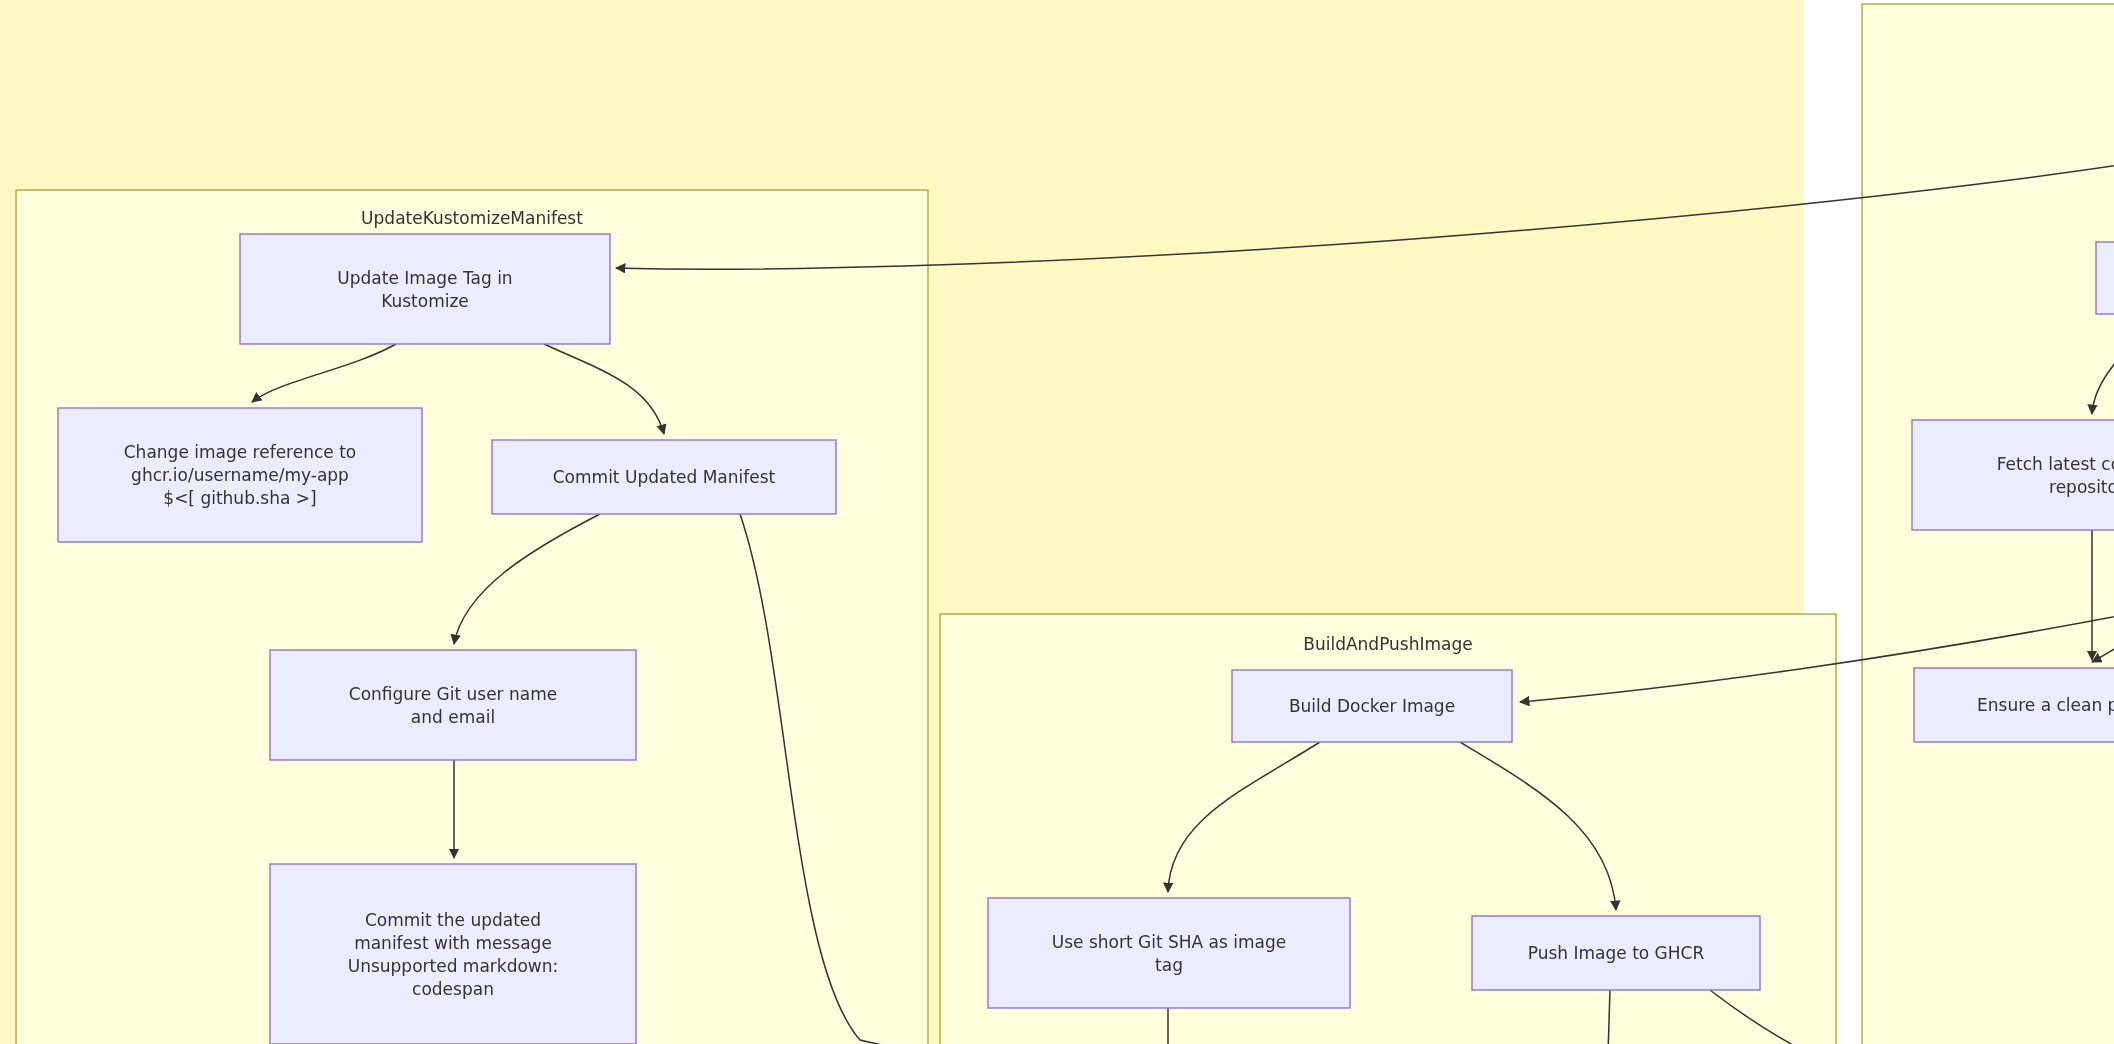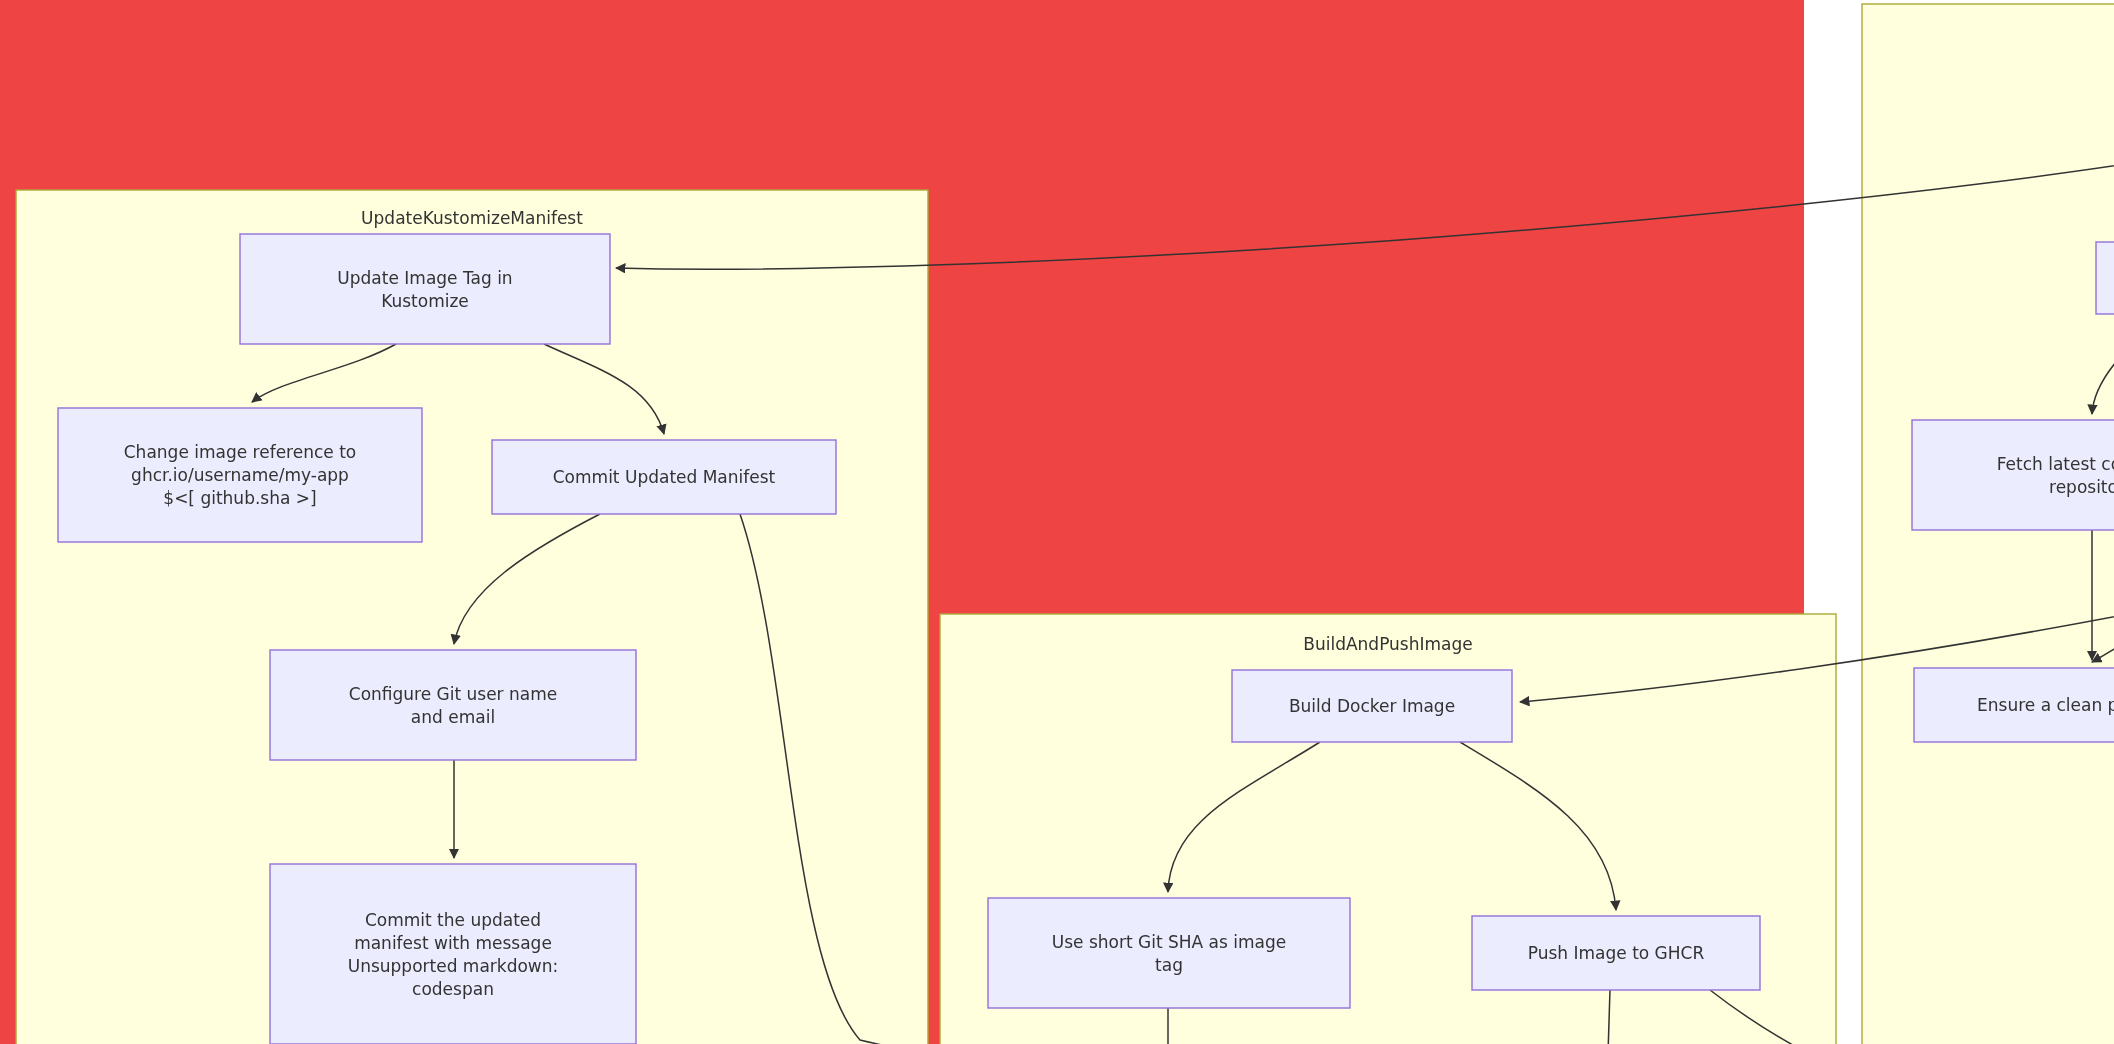--- a/index.html
+++ b/index.html
@@ -11,21 +11,21 @@
   body {
     width: 2114px;
     height: 1044px;
     overflow: hidden;
     font-family: "DejaVu Sans", sans-serif;
   }
   #diagram-root {
     position: relative;
     width: 1804px;
     height: 1044px;
-    background: #ef4444;
+    background: #fef9c3;
   }
   svg.flow-canvas {
     position: absolute;
     left: 0;
     top: 0;
     width: 2114px;
     height: 1044px;
   }
   .cluster-rect {
     fill: #ffffde;

